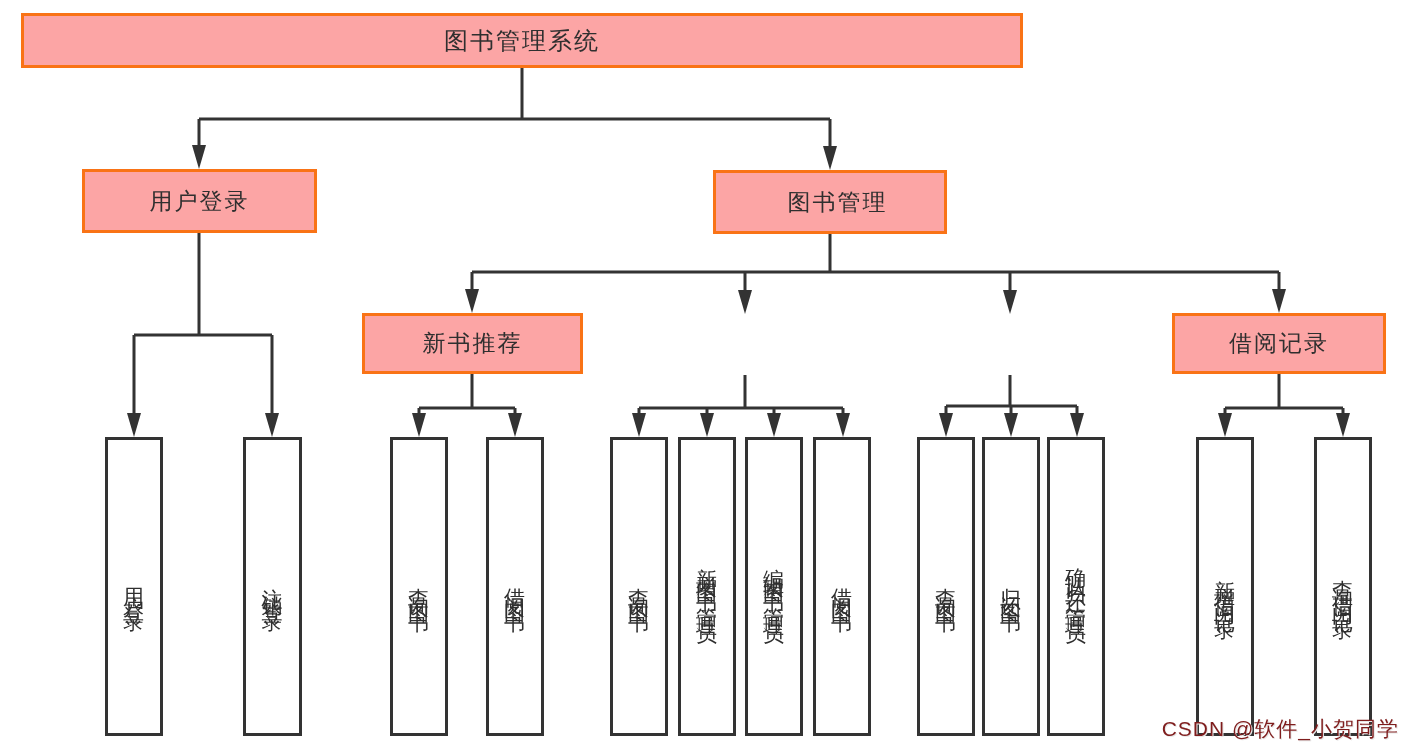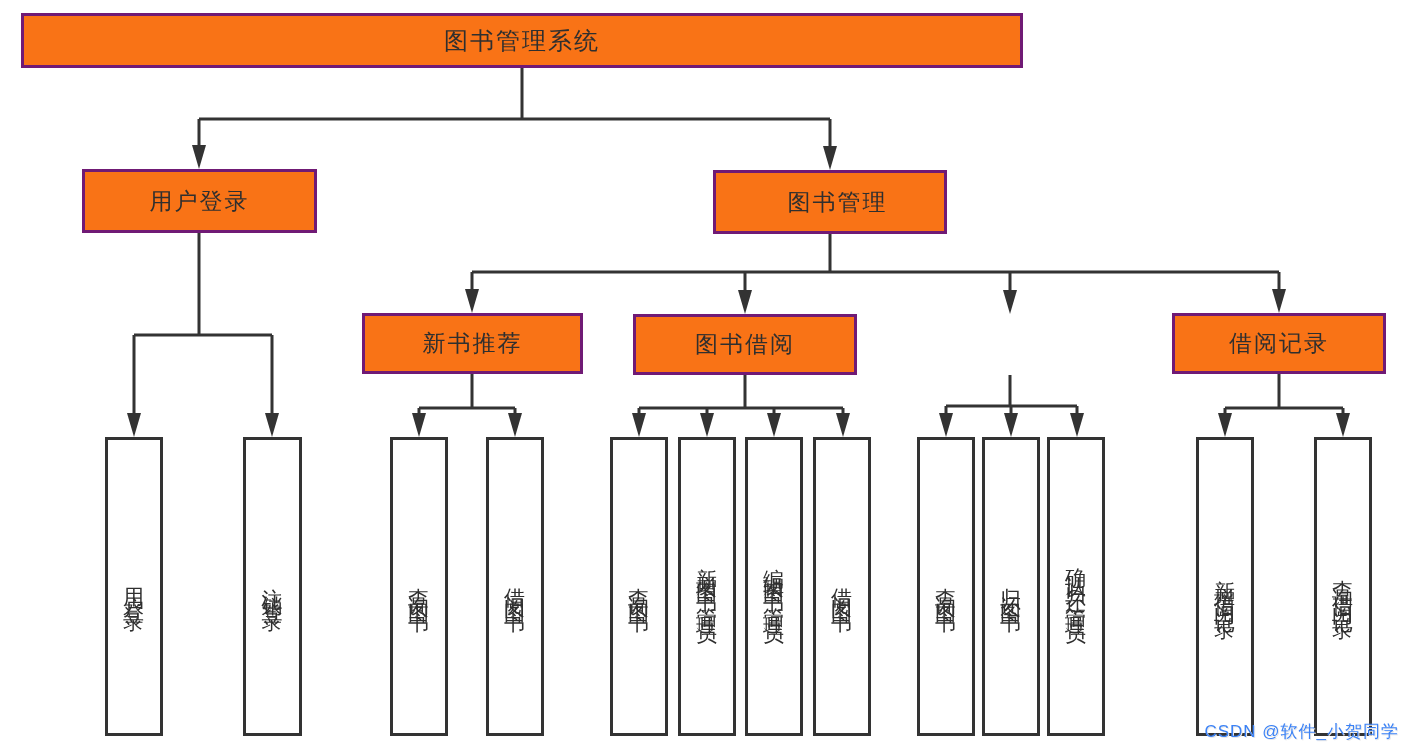--- a/index.html
+++ b/index.html
@@ -13,22 +13,22 @@
     overflow: hidden;
   }
   #connectors {
     position: absolute;
     left: 0; top: 0;
     width: 1405px; height: 747px;
   }
   .node {
     position: absolute;
     box-sizing: border-box;
-    border: 3px solid #701a75;
-    background: #f97316;
+    border: 3px solid #f97316;
+    background: #fca5a5;
     display: flex;
     align-items: center;
     justify-content: center;
     text-align: center;
   }
   .h-node { font-size: 23px; letter-spacing: 2px; }
   .root-node { font-size: 24px; }
   .leaf {
     position: absolute;
     top: 437px;
@@ -46,22 +46,22 @@
     text-orientation: mixed;
     font-size: 21px;
     letter-spacing: 8px;
     line-height: 1;
     white-space: nowrap;
   }
   #watermark {
     position: absolute;
     right: 6px;
     bottom: 4px;
-    font-size: 17px;
-    color: #3b82f6;
+    font-size: 21px;
+    color: #7f1d1d;
     letter-spacing: 1px;
     text-shadow: 1px 1px 0 #e8e8e8;
     z-index: 5;
   }
 </style>
 </head>
 <body>
 
 <div id="stage">
 
@@ -105,23 +105,20 @@
   <div class="node h-node" style="left:82px; top:169px; width:235px; height:64px;">
     <span>用户登录</span>
   </div>
   <div class="node h-node" style="left:713px; top:170px; width:234px; height:64px;padding-left:15px;">
     <span>图书管理</span>
   </div>
 
   <div class="node h-node" style="left:362px; top:313px; width:221px; height:61px;text-align:right;">
     <span>新书推荐</span>
   </div>
-  <div class="node h-node" style="left:633px; top:314px; width:224px; height:61px;">
-    <span>图书借阅</span>
-  </div>
   <div class="node h-node" style="left:1172px; top:313px; width:214px; height:61px;">
     <span>借阅记录</span>
   </div>
 
   <div class="leaf" style="left:105px;">
     <span class="vtext">用户登录</span>
   </div>
   <div class="leaf" style="left:243px; width:59px;">
     <span class="vtext">注销登录</span>
   </div>

